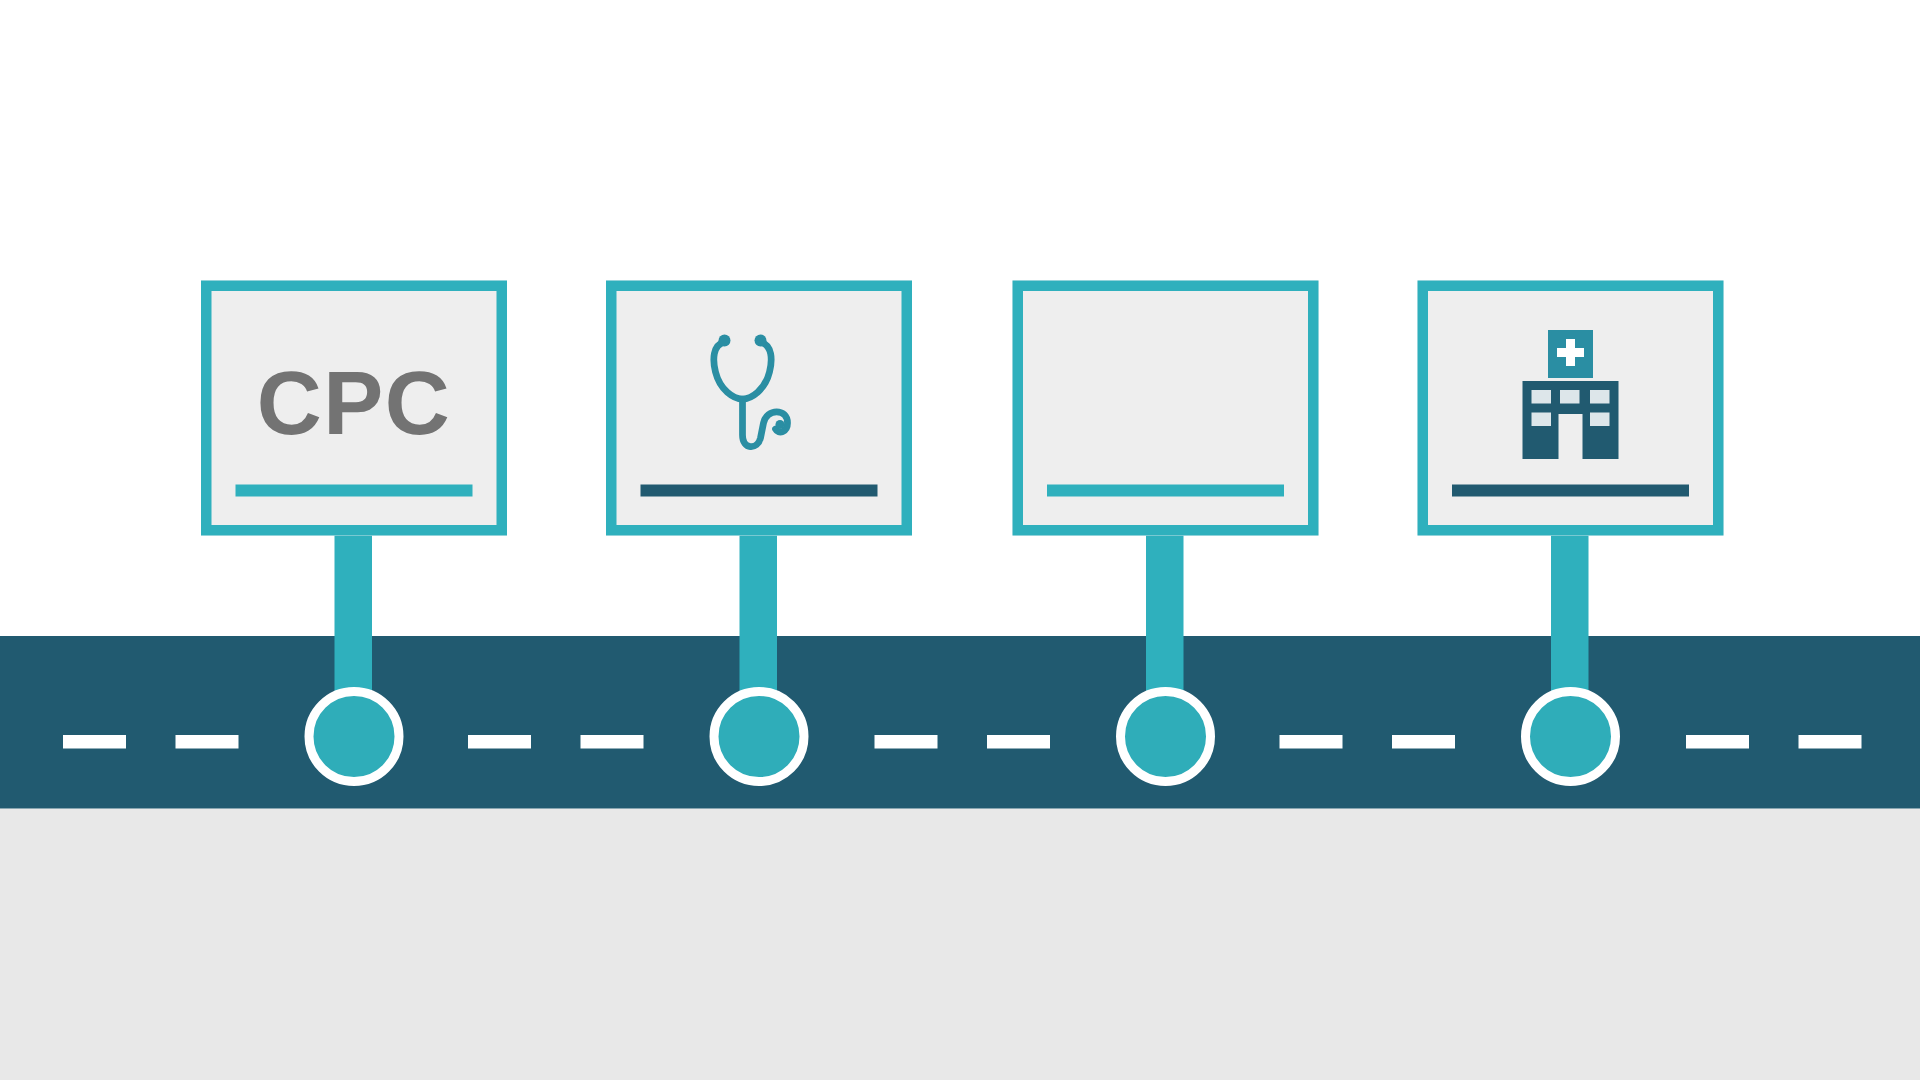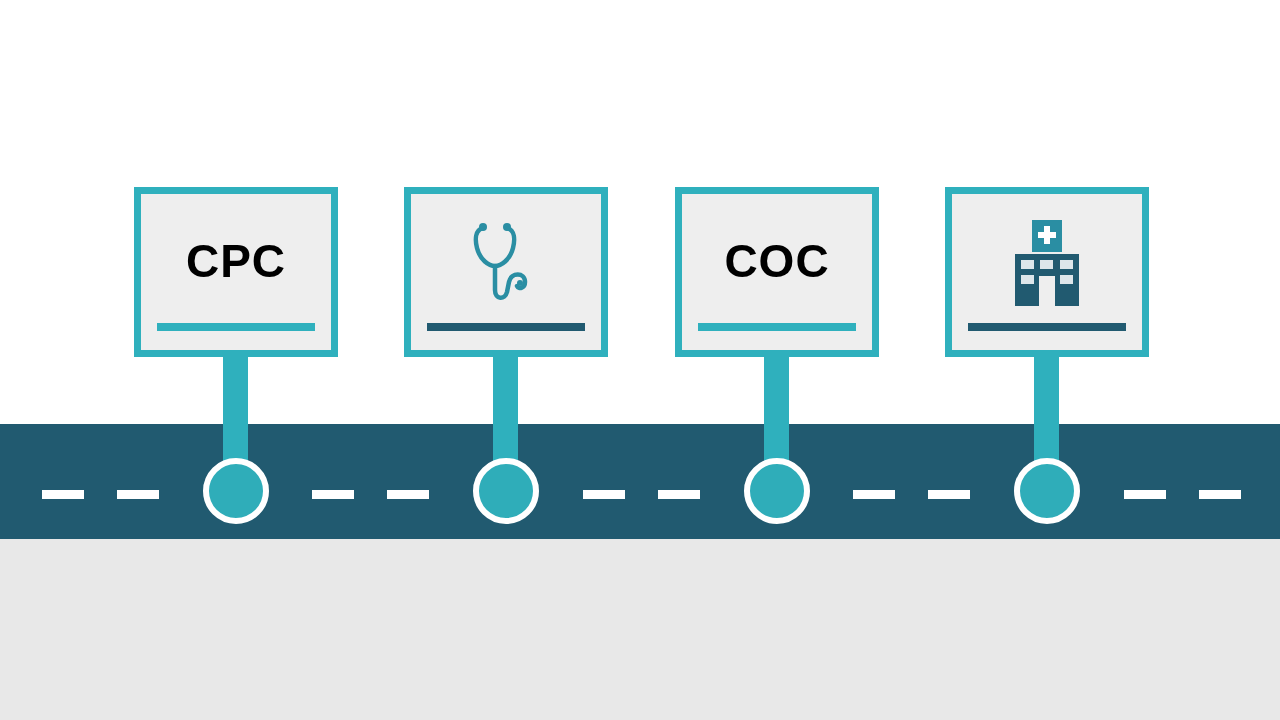--- a/index.html
+++ b/index.html
@@ -1,21 +1,21 @@
 <!DOCTYPE html>
 <html><head>
 <meta charset="utf-8">
 <style>
   html, body { margin: 0; padding: 0; }
   body { width: 1280px; height: 720px; position: relative; overflow: hidden; background: #ffffff; font-family: "Liberation Sans", sans-serif; }
   .bottom-area { position: absolute; left: 0; top: 539px; width: 1280px; height: 181px; background: #e8e8e8; }
   .road { position: absolute; left: 0; top: 424px; width: 1280px; height: 115px; background: #215a70; }
   .dash { position: absolute; top: 490px; width: 42px; height: 9px; background: #ffffff; }
   .sign { position: absolute; top: 187px; width: 204px; height: 170px; box-sizing: border-box; border: 7px solid #2fb0bd; background: #eeeeee; }
-  .sign-text { position: absolute; left: 0; right: 0; top: 40px; text-align: center; font-size: 46px; font-weight: bold; color: #000000; letter-spacing: 1px; }
+  .sign-text { position: absolute; left: 0; right: 0; top: 40px; text-align: center; font-size: 60px; font-weight: bold; color: #737373; letter-spacing: 1px; }
   .sign-bar { position: absolute; left: 16px; right: 16px; top: 129px; height: 8px; }
   .sign-icon { position: absolute; left: 50%; transform: translateX(-50%); top: 22px; }
   .stem { position: absolute; top: 357px; width: 25px; height: 110px; background: #2fb0bd; }
   .node { position: absolute; top: 458px; width: 66px; height: 66px; box-sizing: border-box; border-radius: 50%; border: 6px solid #ffffff; background: #2fadb9; }
 </style>
 </head>
 <body>
 
 <div class="bottom-area"></div>
 
@@ -50,21 +50,20 @@
     <circle cx="12" cy="11" r="4" fill="#2a8ea3"></circle>
     <circle cx="36" cy="11" r="4" fill="#2a8ea3"></circle>
     <circle cx="49" cy="67" r="3" fill="#2a8ea3"></circle>
   </svg>
   <div class="sign-bar" style="background:#215a70"></div>
 </div>
 
 <div class="stem" style="left:764px"></div>
 <div class="node" style="left:744px"></div>
 <div class="sign" style="left:675px">
-  <div class="sign-text">COC</div>
   <div class="sign-bar" style="background:#2fb0bd"></div>
 </div>
 
 <div class="stem" style="left:1034px"></div>
 <div class="node" style="left:1014px"></div>
 <div class="sign" style="left:945px">
   <svg class="sign-icon" width="74" height="96" viewBox="0 0 74 96" style="top:20px">
     <rect x="22" y="6" width="30" height="32" fill="#2a8ea3"></rect>
     <rect x="34" y="12" width="6" height="18" fill="#ffffff"></rect>
     <rect x="28" y="18" width="18" height="6" fill="#ffffff"></rect>

